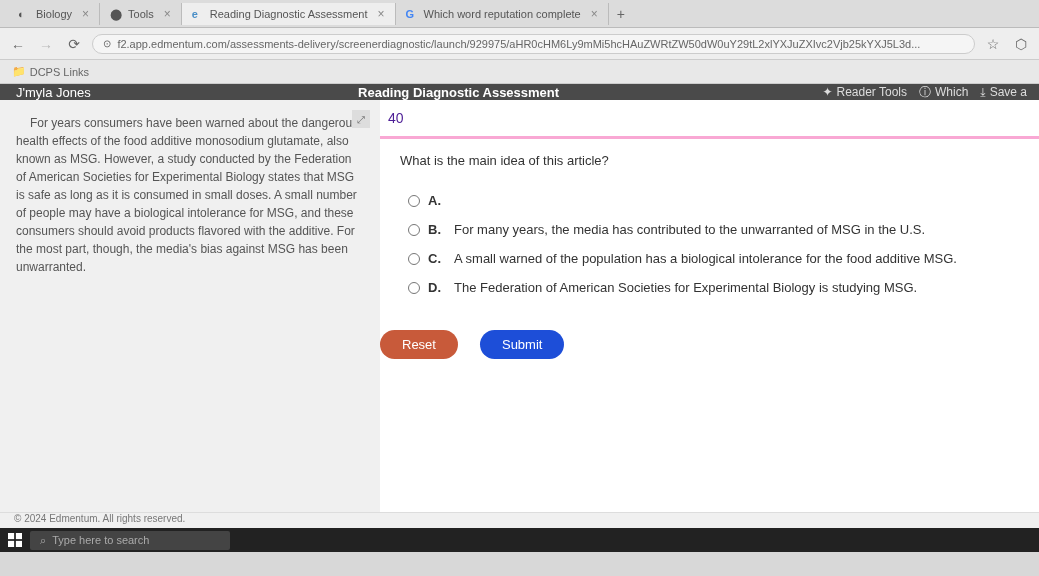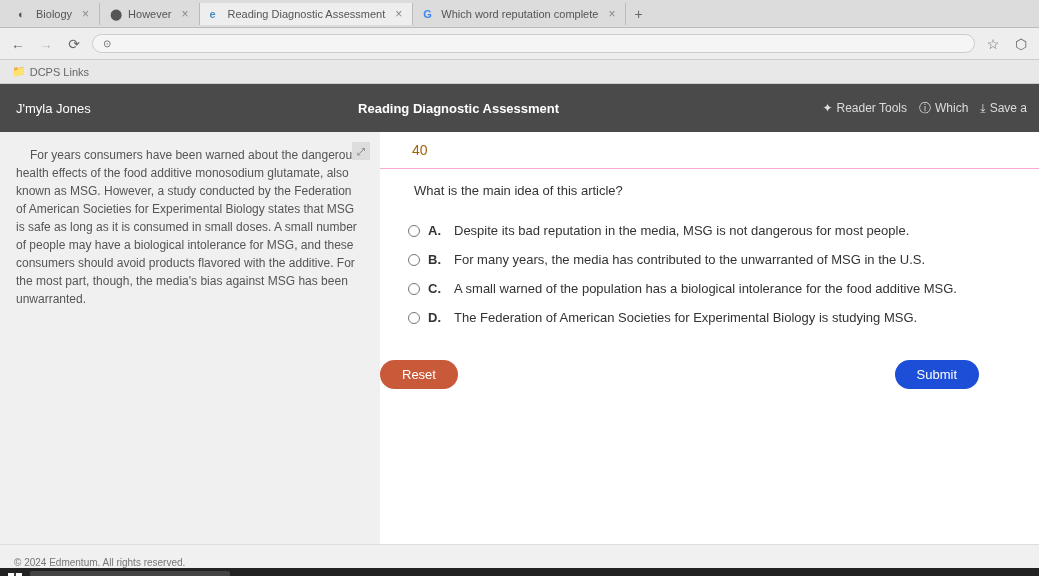--- a/index.html
+++ b/index.html
@@ -13,62 +13,62 @@
     .new-tab { padding: 0 8px; color: #666; font-size: 14px; }
     
     .nav-bar { height: 32px; background: #eee; display: flex; align-items: center; padding: 0 8px; gap: 8px; border-bottom: 1px solid #ccc; }
     .nav-btn { width: 20px; height: 20px; display: flex; align-items: center; justify-content: center; color: #666; font-size: 14px; }
     .url-bar { flex: 1; background: #f5f5f5; border: 1px solid #ccc; border-radius: 12px; padding: 3px 10px; font-size: 11px; color: #666; display: flex; align-items: center; gap: 6px; }
     .url-icon { font-size: 10px; }
     
     .bookmarks { height: 24px; background: #e8e8e8; display: flex; align-items: center; padding: 0 12px; font-size: 11px; color: #666; border-bottom: 1px solid #ccc; }
     .bookmark-item { display: flex; align-items: center; gap: 4px; }
     
-    .app-header { height: 48px; background: #4a4a4a; display: flex; align-items: center; color: #fff; font-size: 13px; }
+    .app-header { height: 16px; background: #4a4a4a; display: flex; align-items: center; color: #fff; font-size: 13px; }
     .student-name { padding: 0 16px; }
     .app-title { flex: 1; text-align: center; font-weight: bold; }
     .header-tools { display: flex; gap: 12px; padding: 0 12px; align-items: center; font-size: 12px; }
     .header-tool { display: flex; align-items: center; gap: 4px; color: #ddd; }
     
     .content { display: flex; height: 412px; background: #fff; }
     .passage-panel { width: 380px; background: #f0f0f0; padding: 14px 16px; font-size: 12px; color: #555; line-height: 1.5; position: relative; }
     .expand-icon { position: absolute; top: 10px; right: 10px; width: 18px; height: 18px; background: #ddd; display: flex; align-items: center; justify-content: center; font-size: 10px; color: #666; }
     .passage-text { text-indent: 14px; }
     
     .question-panel { flex: 1; padding: 0; background: #fff; }
-    .question-num { padding: 10px 32px; font-size: 14px; color: #a16207; border-bottom: 1px solid #f9a8d4; }
-    .question-text { padding: 14px 20px 10px; font-size: 13px; color: #333; margin-left: 14px; }
+    .question-num { padding: 10px 8px; font-size: 14px; color: #4c1d95; border-bottom: 3px solid #f9a8d4; }
+    .question-text { padding: 14px 20px 10px; font-size: 13px; color: #333; }
     .options { padding: 8px 28px; }
     .option { display: flex; align-items: flex-start; padding: 7px 0; font-size: 13px; color: #333; gap: 8px; }
     .radio { width: 12px; height: 12px; border: 1.5px solid #777; border-radius: 50%; margin-top: 2px; flex-shrink: 0; }
     .opt-letter { font-weight: bold; min-width: 18px; }
     
-    .action-buttons { display: flex; gap: 31px; justify-content: space-between; padding: 20px 60px 0 0; }
+    .action-buttons { display: flex; gap: 22px; justify-content: flex-start; padding: 20px 60px 0 0; }
     .btn { padding: 7px 22px; border-radius: 16px; font-size: 13px; color: #fff; border: none; }
     .btn-reset { background: #c85a3a; }
     .btn-submit { background: #1d4ed8; }
     
-    .footer { height: 24px; background: #f0f0f0; display: flex; align-items: flex-end; padding: 0 14px; font-size: 10px; color: #777; border-top: 1px solid #ddd; }
+    .footer { height: 16px; background: #f0f0f0; display: flex; align-items: flex-start; padding: 0 14px; font-size: 10px; color: #777; border-top: 1px solid #ddd; }
     
     .taskbar { height: 24px; background: #222; display: flex; align-items: center; padding: 0 8px; gap: 8px; }
     .win-icon { width: 14px; height: 14px; color: #fff; display: flex; }
     .search-box { background: #444; color: #aaa; font-size: 11px; padding: 3px 10px; border-radius: 2px; display: flex; align-items: center; gap: 6px; width: 200px; }
   </style>
 </head>
 <body>
 
 <div class="browser-tabs">
   <div class="tab">
     <span class="tab-icon">◐</span>
     <span>Biology</span>
     <span class="tab-close">×</span>
   </div>
   <div class="tab">
     <span class="tab-icon">⬤</span>
-    <span>However</span>
+    <span>Tools</span>
     <span class="tab-close">×</span>
   </div>
   <div class="tab active">
     <span class="tab-icon" style="color:#4a8fc7;font-weight:bold;">e</span>
     <span>Reading Diagnostic Assessment</span>
     <span class="tab-close">×</span>
   </div>
   <div class="tab">
     <span class="tab-icon" style="color:#4285f4;font-weight:bold;">G</span>
     <span>Which word reputation complete</span>
@@ -76,20 +76,21 @@
   </div>
   <div class="new-tab">+</div>
 </div>
 
 <div class="nav-bar">
   <div class="nav-btn">←</div>
   <div class="nav-btn" style="opacity:.4;">→</div>
   <div class="nav-btn">⟳</div>
   <div class="url-bar">
     <span class="url-icon">⊙</span>
+    <span>f2.app.edmentum.com/assessments-delivery/screenerdiagnostic/launch/929975/aHR0cHM6Ly9mMi5hcHAuZWRtZW50dW0uY29tL2xlYXJuZXIvc2Vjb25kYXJ5L3d...</span>
   </div>
   <div class="nav-btn">☆</div>
   <div class="nav-btn">⬡</div>
 </div>
 
 <div class="bookmarks">
   <div class="bookmark-item">
     <span>📁</span>
     <span>DCPS Links</span>
   </div>
@@ -119,21 +120,20 @@
     <div class="expand-icon">⤢</div>
     <p class="passage-text">For years consumers have been warned about the dangerous health effects of the food additive monosodium glutamate, also known as MSG. However, a study conducted by the Federation of American Societies for Experimental Biology states that MSG is safe as long as it is consumed in small doses. A small number of people may have a biological intolerance for MSG, and these consumers should avoid products flavored with the additive. For the most part, though, the media's bias against MSG has been unwarranted.</p>
   </div>
   <div class="question-panel">
     <div class="question-num">40</div>
     <div class="question-text">What is the main idea of this article?</div>
     <div class="options">
       <div class="option">
         <span class="radio"></span>
         <span class="opt-letter">A.</span>
-        <span>Despite its bad reputation in the media, MSG is not dangerous for most people.</span>
       </div>
       <div class="option">
         <span class="radio"></span>
         <span class="opt-letter">B.</span>
         <span>For many years, the media has contributed to the unwarranted of MSG in the U.S.</span>
       </div>
       <div class="option">
         <span class="radio"></span>
         <span class="opt-letter">C.</span>
         <span>A small warned of the population has a biological intolerance for the food additive MSG.</span>

